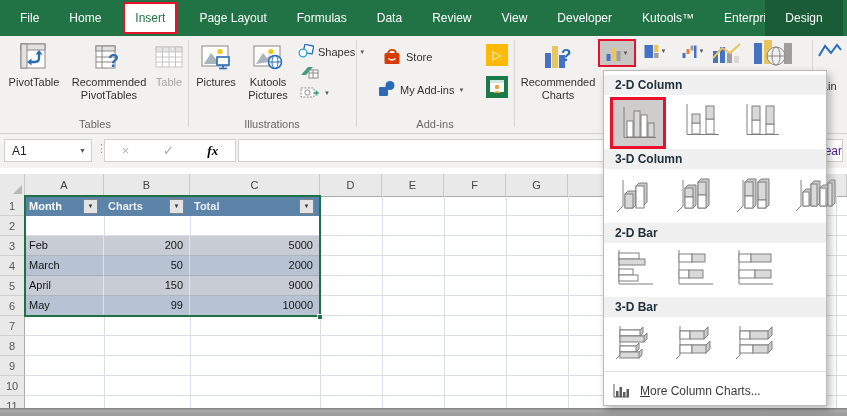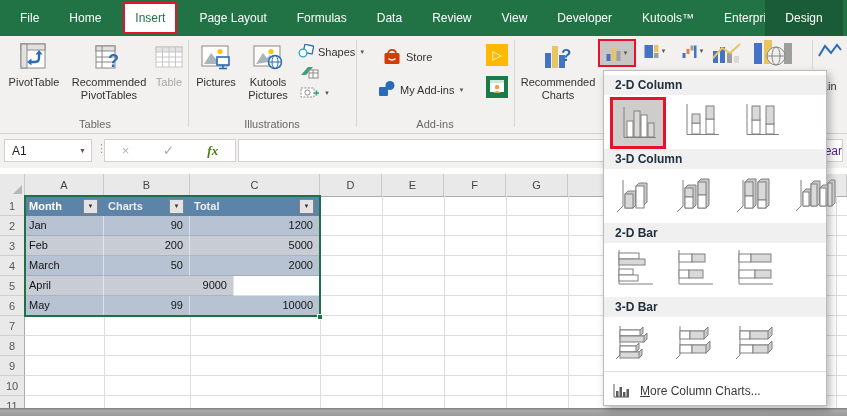--- a/index.html
+++ b/index.html
@@ -31,21 +31,21 @@
     justify-content:center;gap:2px;cursor:pointer;}
   .chartbtn.pressed{background:#C8C6C4;border:2px solid #E8112D;}
 
   
   #fbar{left:0;top:134px;width:847px;height:34px;background:#F3F2F1;}
   .fbox{position:absolute;top:5px;height:23px;background:#fff;border:1px solid #D2D0CE;justify-content:flex-end;}
   #namebox{left:4px;width:88px;font-size:12px;color:#222;display:flex;align-items:center;padding-left:7px;}
   #namebox .nbarrow{margin-left:auto;margin-right:5px;font-size:7px;color:#5A5856;}
   #fdots{left:96px;top:8px;color:#A0A0A0;font-size:11px;}
   #fbtns{left:104px;width:132px;display:flex;align-items:center;justify-content:space-around;}
-  #fbtns .fx{font-family:"Liberation Serif",serif;font-style:italic;font-weight:bold;color:#4d7c0f;font-size:13px;}
+  #fbtns .fx{font-family:"Liberation Serif",serif;font-style:italic;font-weight:bold;color:#000000;font-size:13px;}
   #fbtns .x{color:#B5B3B1;font-size:13px;}
   #fbtns .ck{color:#A8A6A4;font-size:13px;}
   #finput{left:238px;width:605px;font-size:12px;color:#4c1d95;display:flex;align-items:center;padding-left:10px;}
 
   
   #sheet{left:0;top:168px;width:847px;height:248px;background:#fff;}
   #cheads{position:absolute;left:0;top:6px;height:22px;width:847px;display:flex;
     background:#E9E9E9;border-bottom:1px solid #ACACAC;}
   .ch{box-sizing:border-box;border-right:1px solid #C9C9C9;font-size:11px;color:#444;
     display:flex;align-items:center;justify-content:center;}
@@ -377,37 +377,33 @@
       </div>
       <div class="tc w2">
         <span>Charts</span>
         <span class="filter">▼</span>
       </div>
       <div class="tc w3">
         <span>Total</span>
         <span class="filter">▼</span>
       </div>
     </div>
-    <div class="trow tdata band-a" style="top:48px;">
-      <div class="tc w1">Jan</div>
-      <div class="tc w2 num">90</div>
-      <div class="tc w3 num">1200</div>
-    </div>
     <div class="trow tdata band-b" style="top:68px;">
       <div class="tc w1">Feb</div>
       <div class="tc w2 num">200</div>
       <div class="tc w3 num">5000</div>
     </div>
     <div class="trow tdata band-a" style="top:88px;">
       <div class="tc w1">March</div>
       <div class="tc w2 num">50</div>
       <div class="tc w3 num">2000</div>
     </div>
     <div class="trow tdata band-b" style="top:108px;">
       <div class="tc w1">April</div>
+      <div class="tc w2 num">150</div>
       <div class="tc w3 num">9000</div>
     </div>
     <div class="trow tdata band-a" style="top:128px;">
       <div class="tc w1">May</div>
       <div class="tc w2 num">99</div>
       <div class="tc w3 num">10000</div>
     </div>
     <div id="selbox" class="abs"></div>
     <div id="fillhandle" class="abs"></div>
   </div>

